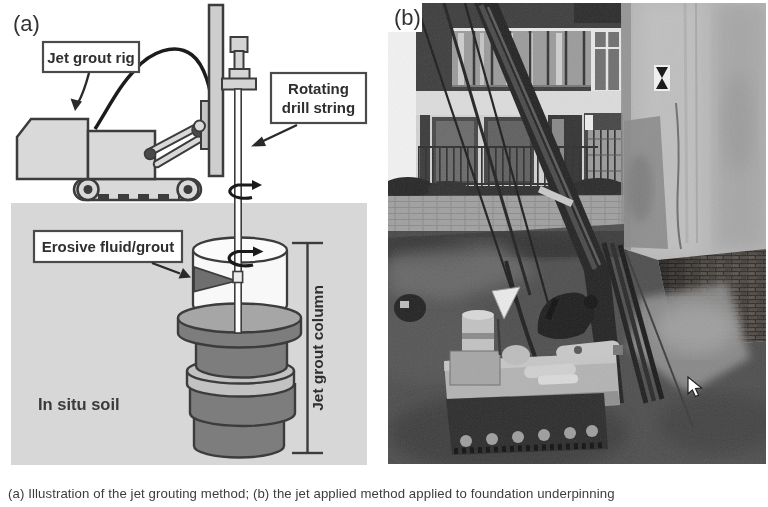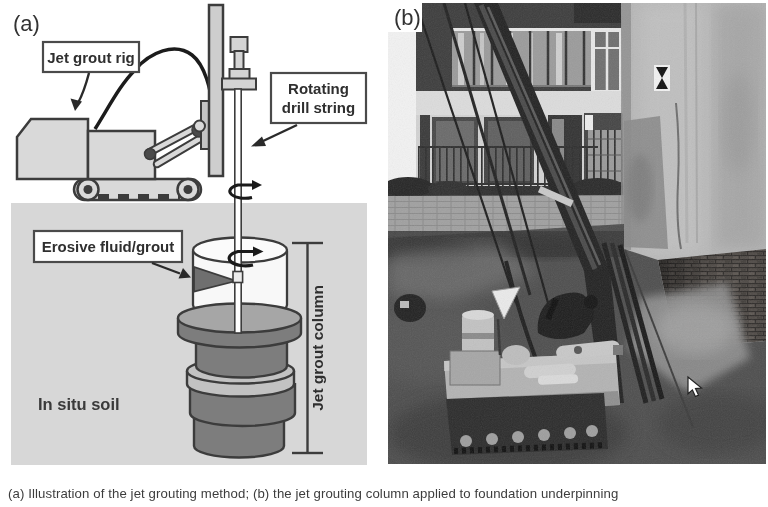--- a/index.html
+++ b/index.html
@@ -327,14 +327,14 @@
 
       <path d="M300,374 l0,16.8 l4.4,-3.9 l3,6.6 l3.1,-1.4 l-3,-6.5 l6,-0.6 Z" fill="#ffffff" stroke="#222222" stroke-width="1.2"></path>
 
       <g>
         <rect x="0" y="0" width="34" height="29" fill="#ffffff"></rect>
         <text x="6" y="22" class="lbl-big">(b)</text>
       </g>
     </svg>
   </div>
 
-  <div class="caption">(a) Illustration of the jet grouting method; (b) the jet grouting column applied to foundation underpinning</div>
+  <div class="caption">(a) Illustration of the jet grouting method; (b) the jet applied method applied to foundation underpinning</div>
 </div>
 
 </body></html>

